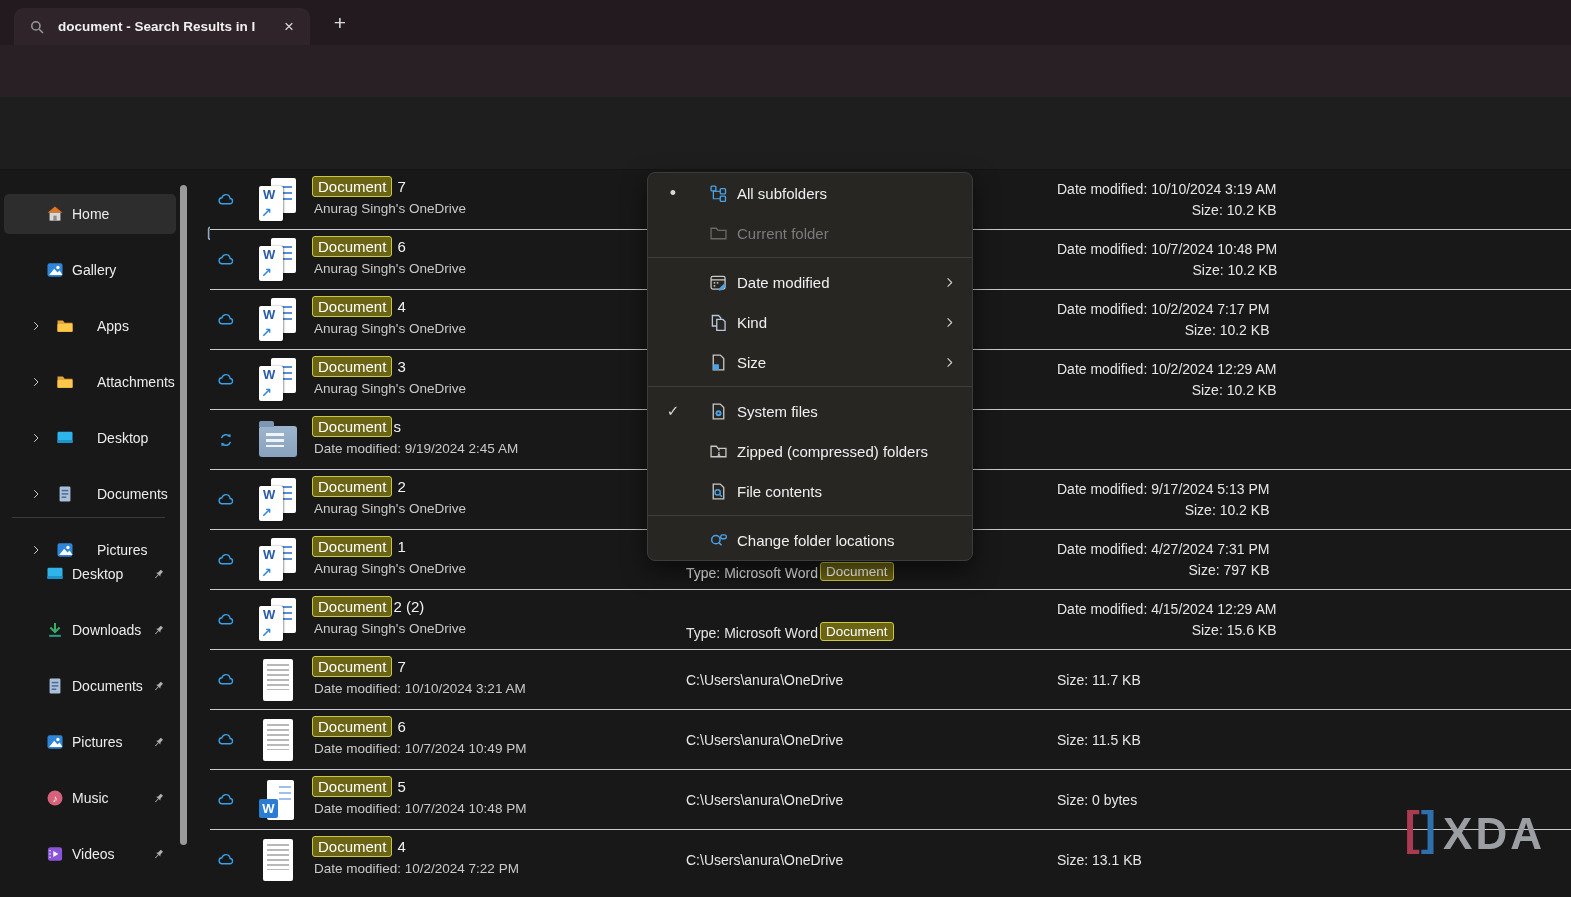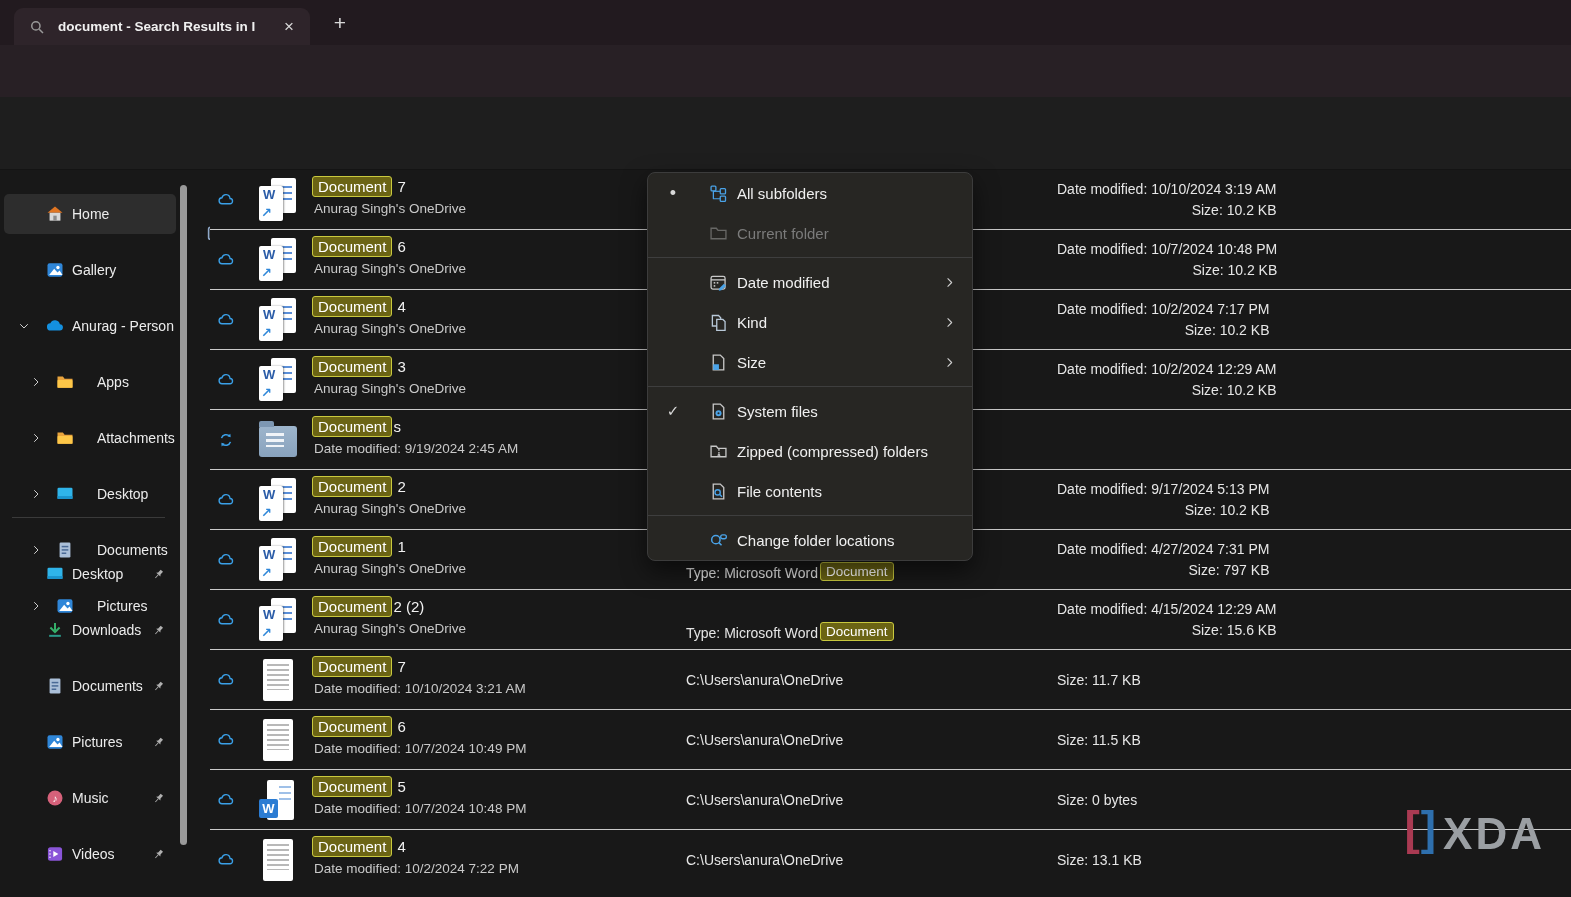--- a/index.html
+++ b/index.html
@@ -471,30 +471,20 @@
 
         <div class="si" data-icon="gallery">
 
           <svg class="sic">
             <use href="#i-gallery"></use>
           </svg>
           <span class="slabel">Gallery</span>
 
         </div>
 
-        <div class="si" data-exp="down" data-icon="onedrive">
-          <svg class="exp">
-            <use href="#i-chev"></use>
-          </svg>
-          <svg class="sic">
-            <use href="#i-onedrive"></use>
-          </svg>
-          <span class="slabel">Anurag - Person</span>
-
-        </div>
 
         <div class="si" data-exp="right" data-icon="folder">
           <svg class="exp">
             <use href="#i-chev"></use>
           </svg>
           <svg class="sic">
             <use href="#i-folder"></use>
           </svg>
           <span class="slabel">Apps</span>
 

